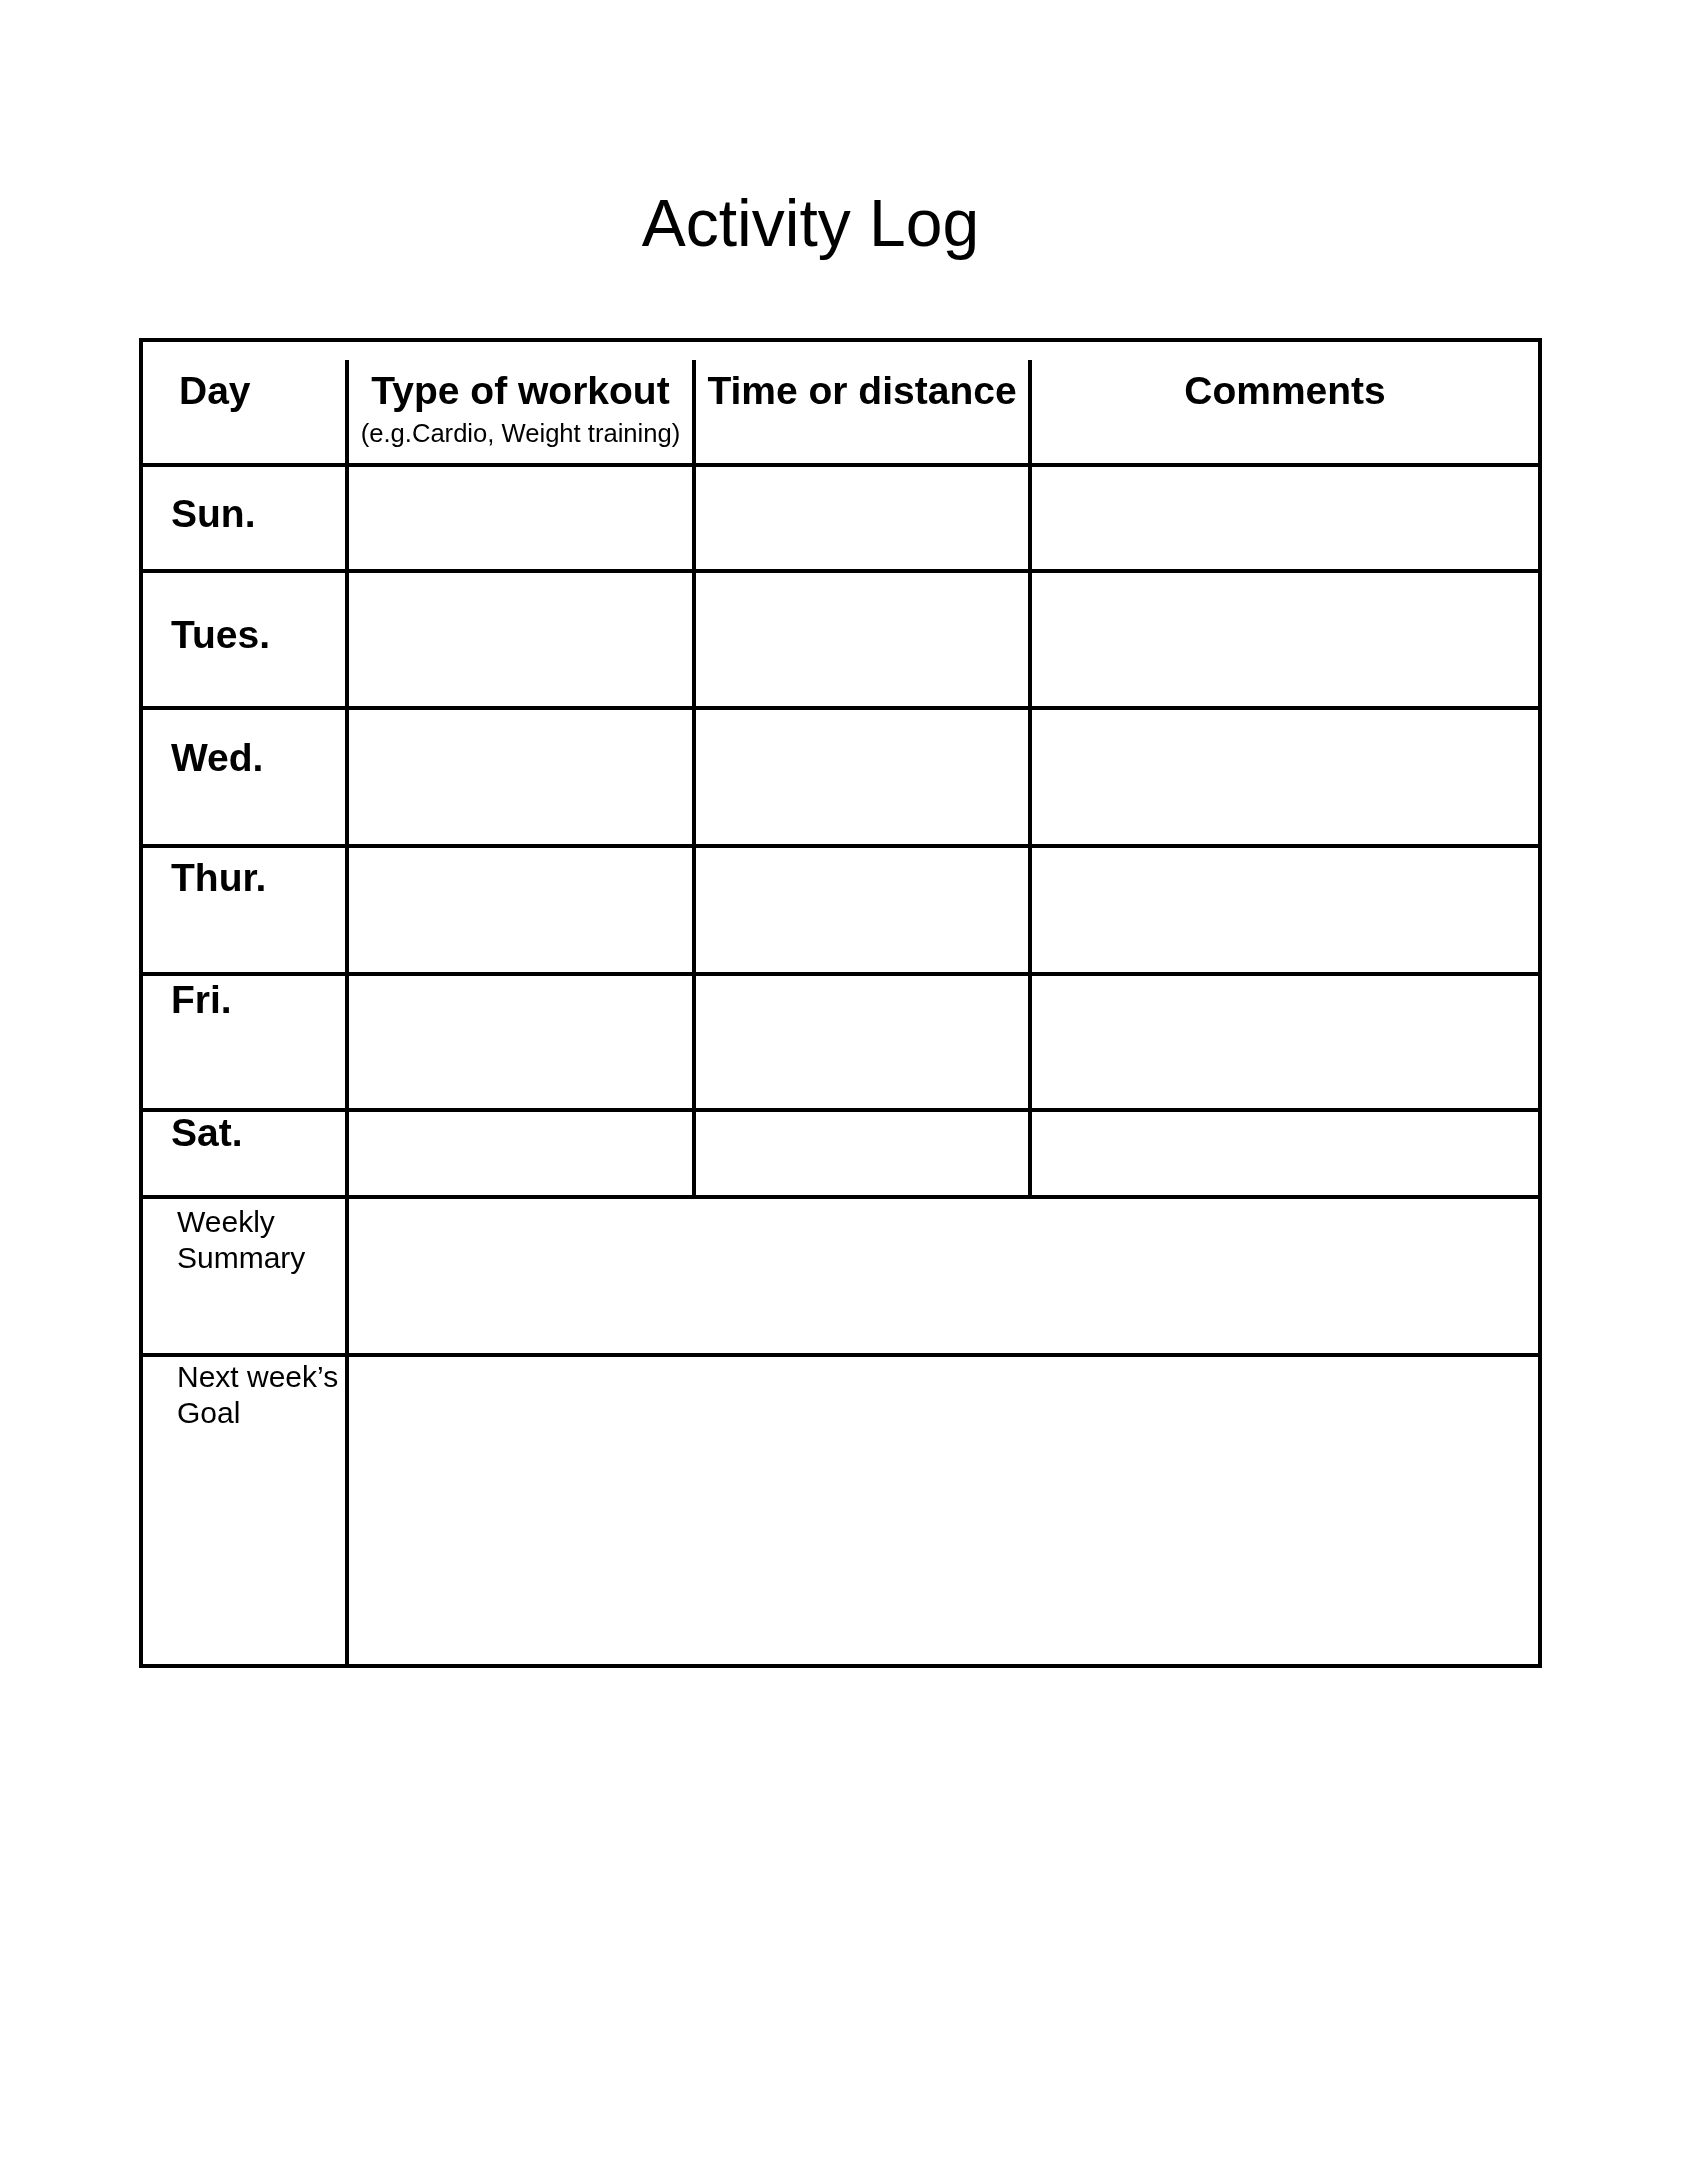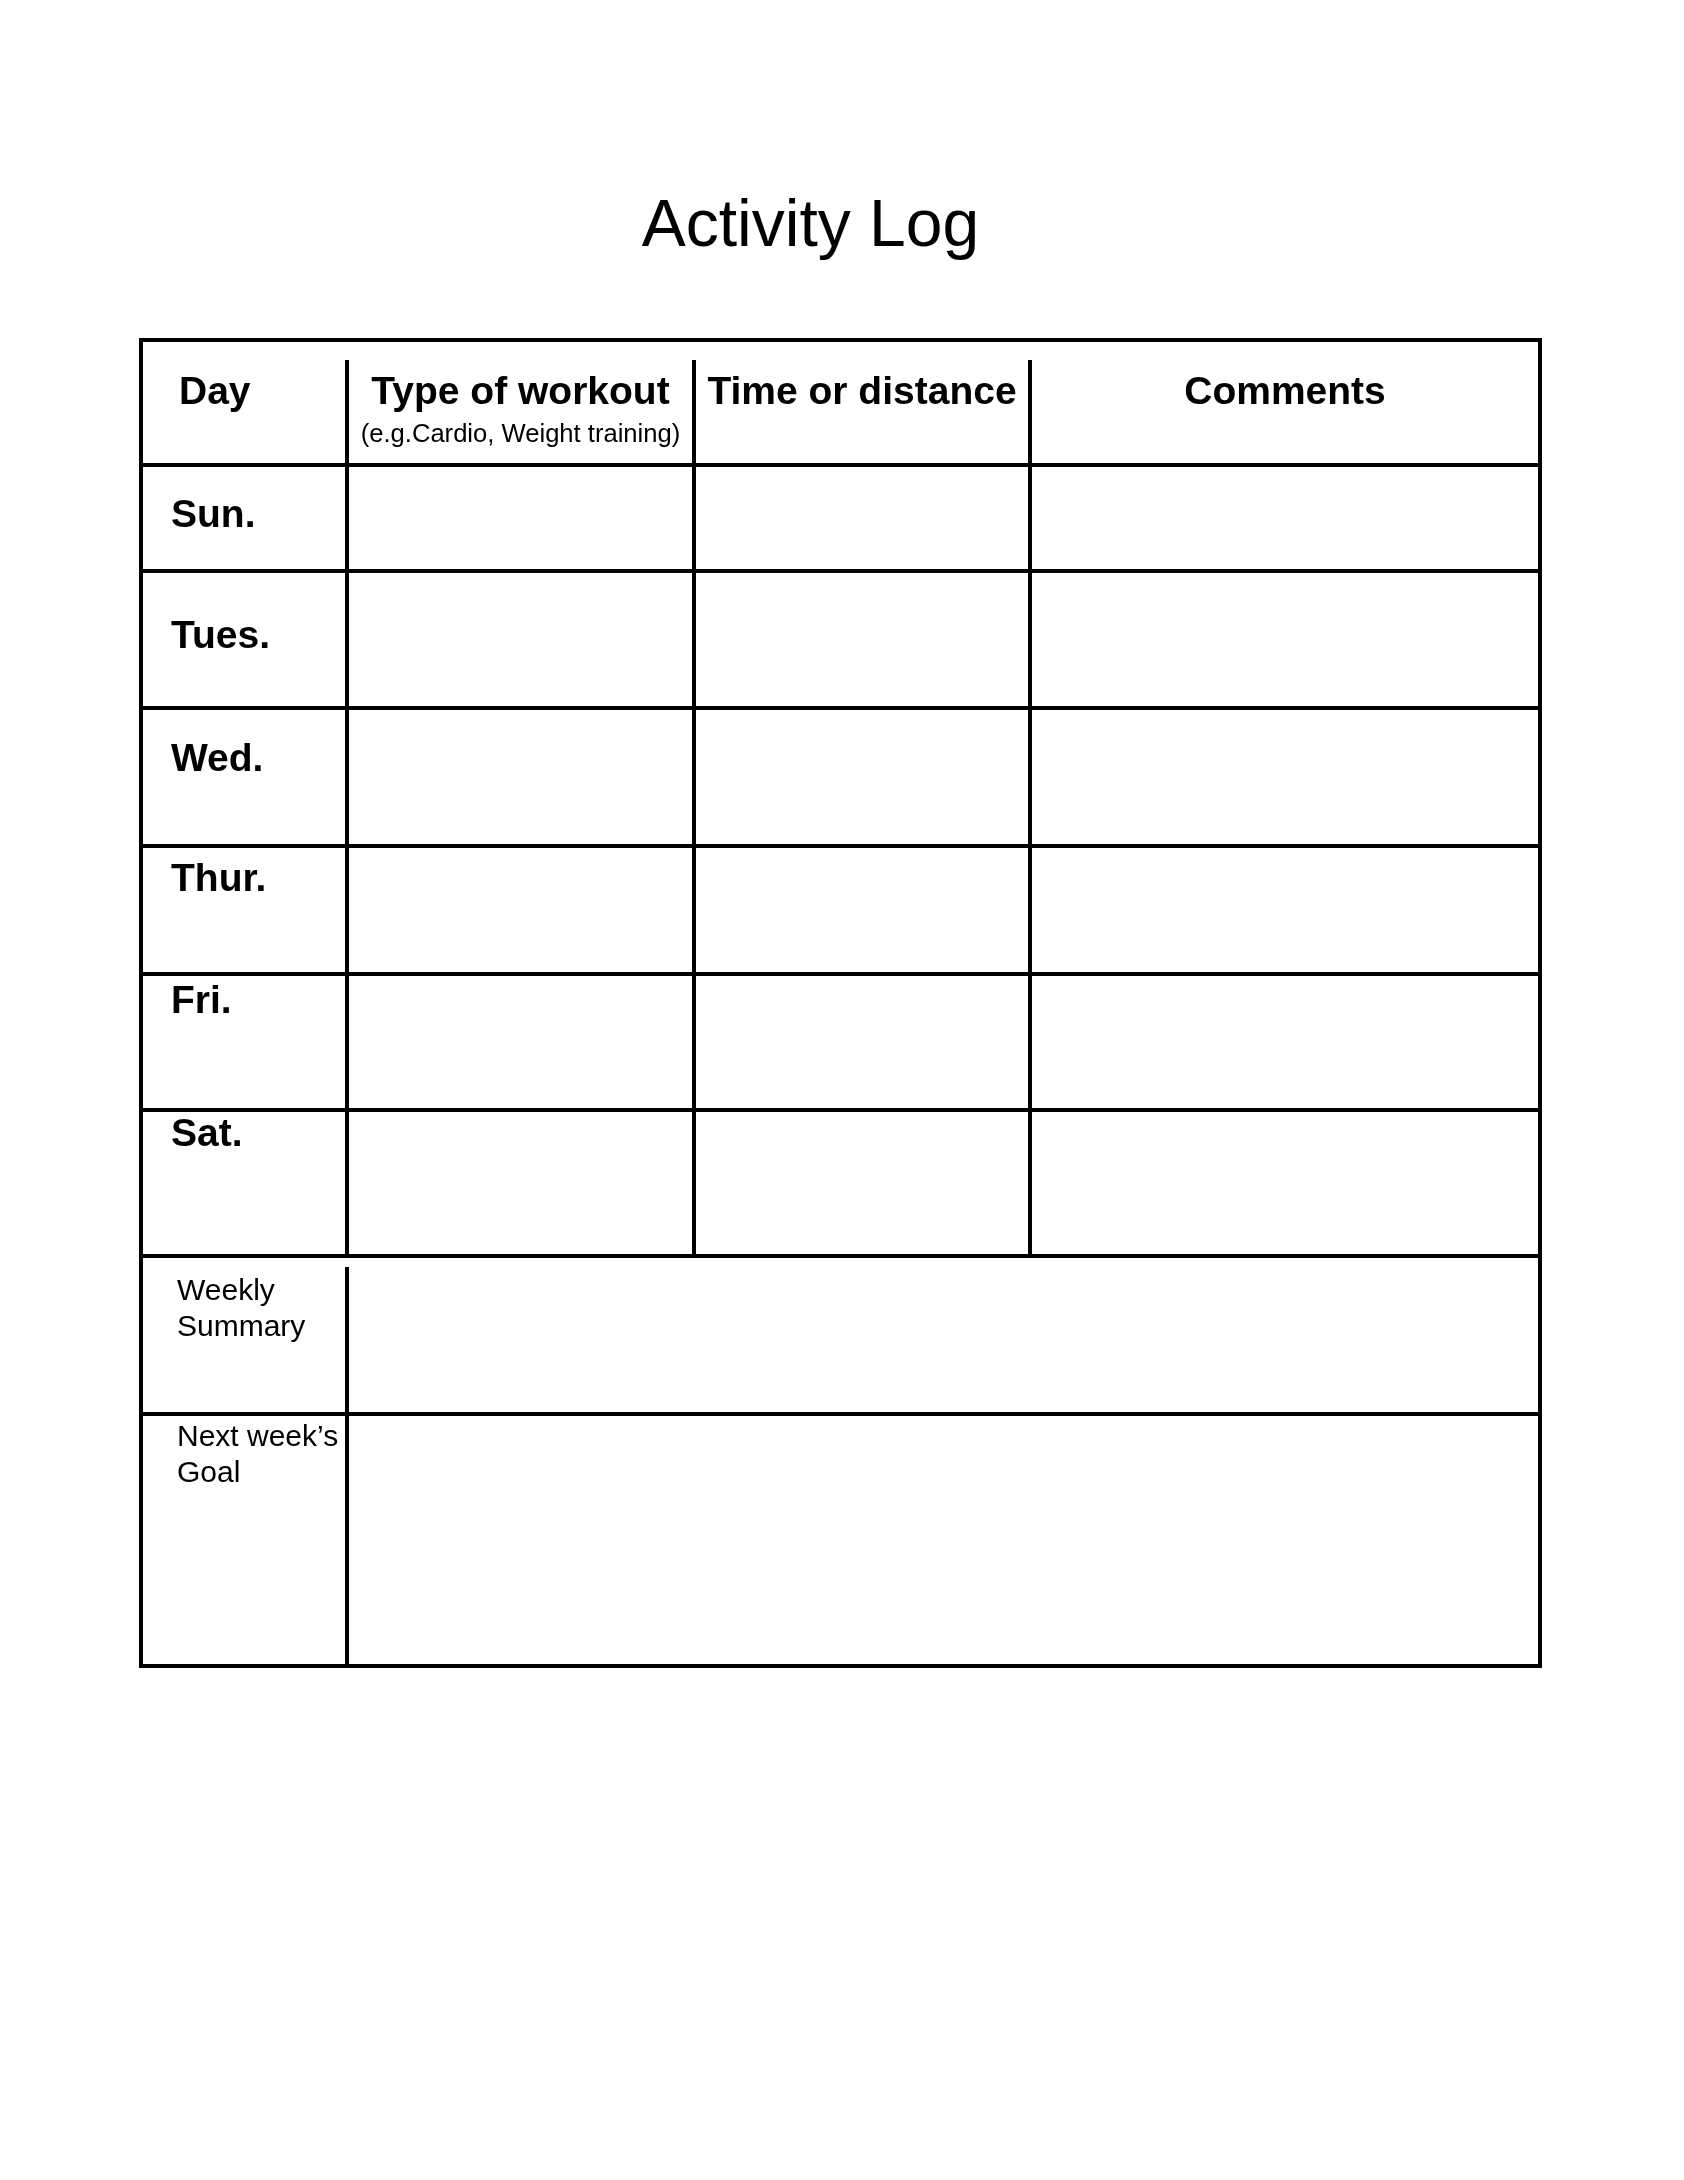--- a/index.html
+++ b/index.html
@@ -44,21 +44,21 @@
     border-bottom: 4.3px solid #000;
     width: 100%;
   }
   .row-header { height: 107px; margin-top: 18px; }
   .row-sun    { height: 106px; }
   .row-mon    { height: 137px; }
   .row-tues   { height: 137px; }
   .row-wed    { height: 138px; }
   .row-thur   { height: 128px; }
   .row-fri    { height: 136px; }
-  .row-sat    { height: 146px; }
+  .row-sat    { height: 87px; }
   .row-weekly { height: 158px; }
   .row-goal   { flex: 1; border-bottom: none; }
 
   .cell {
     border-right: 4.3px solid #000;
     height: 100%;
   }
   .c1 { width: 206px; }
   .c2 { width: 347px; }
   .c3 { width: 336px; }
@@ -100,21 +100,21 @@
   .pt-sat  { padding-top: 0px;  }
 
   
   .sum-label {
     font-weight: 400;
     font-size: 30px;
     line-height: 1.2;
     padding-left: 34px;
     padding-right: 5.1px;
   }
-  .pt-weekly { padding-top: 5.1px; margin-top: 9px; }
+  .pt-weekly { padding-top: 5.1px; }
   .pt-goal   { padding-top: 1.7px; }
 </style>
 </head>
 <body>
 
 <div class="page-title">Activity Log</div>
 
 <div class="activity-table">
 
   <div class="row row-header">

